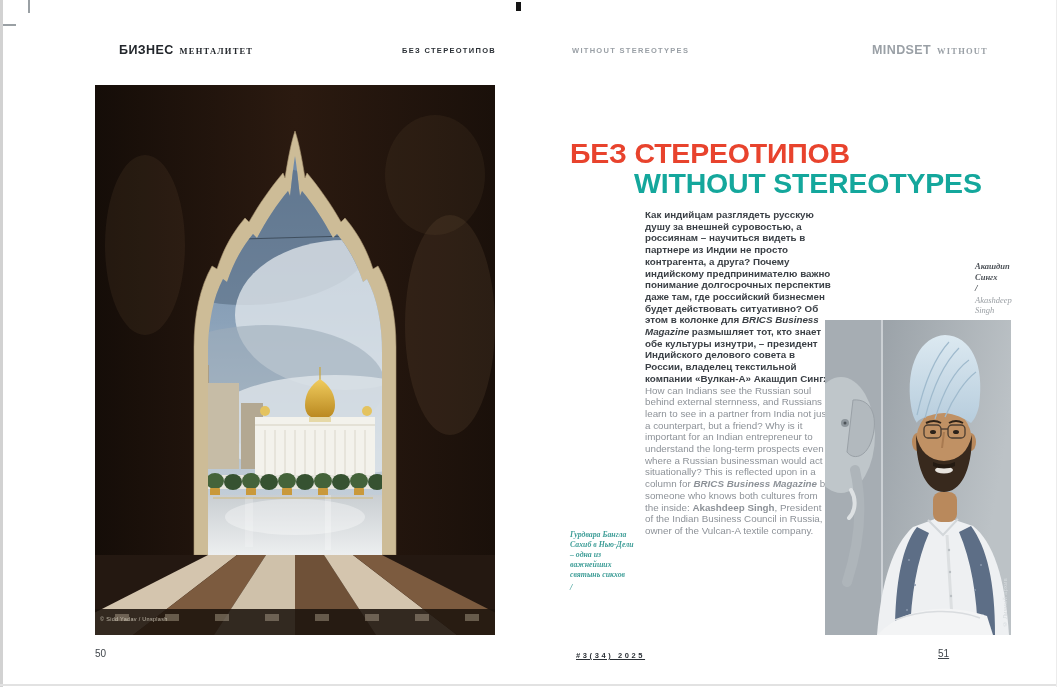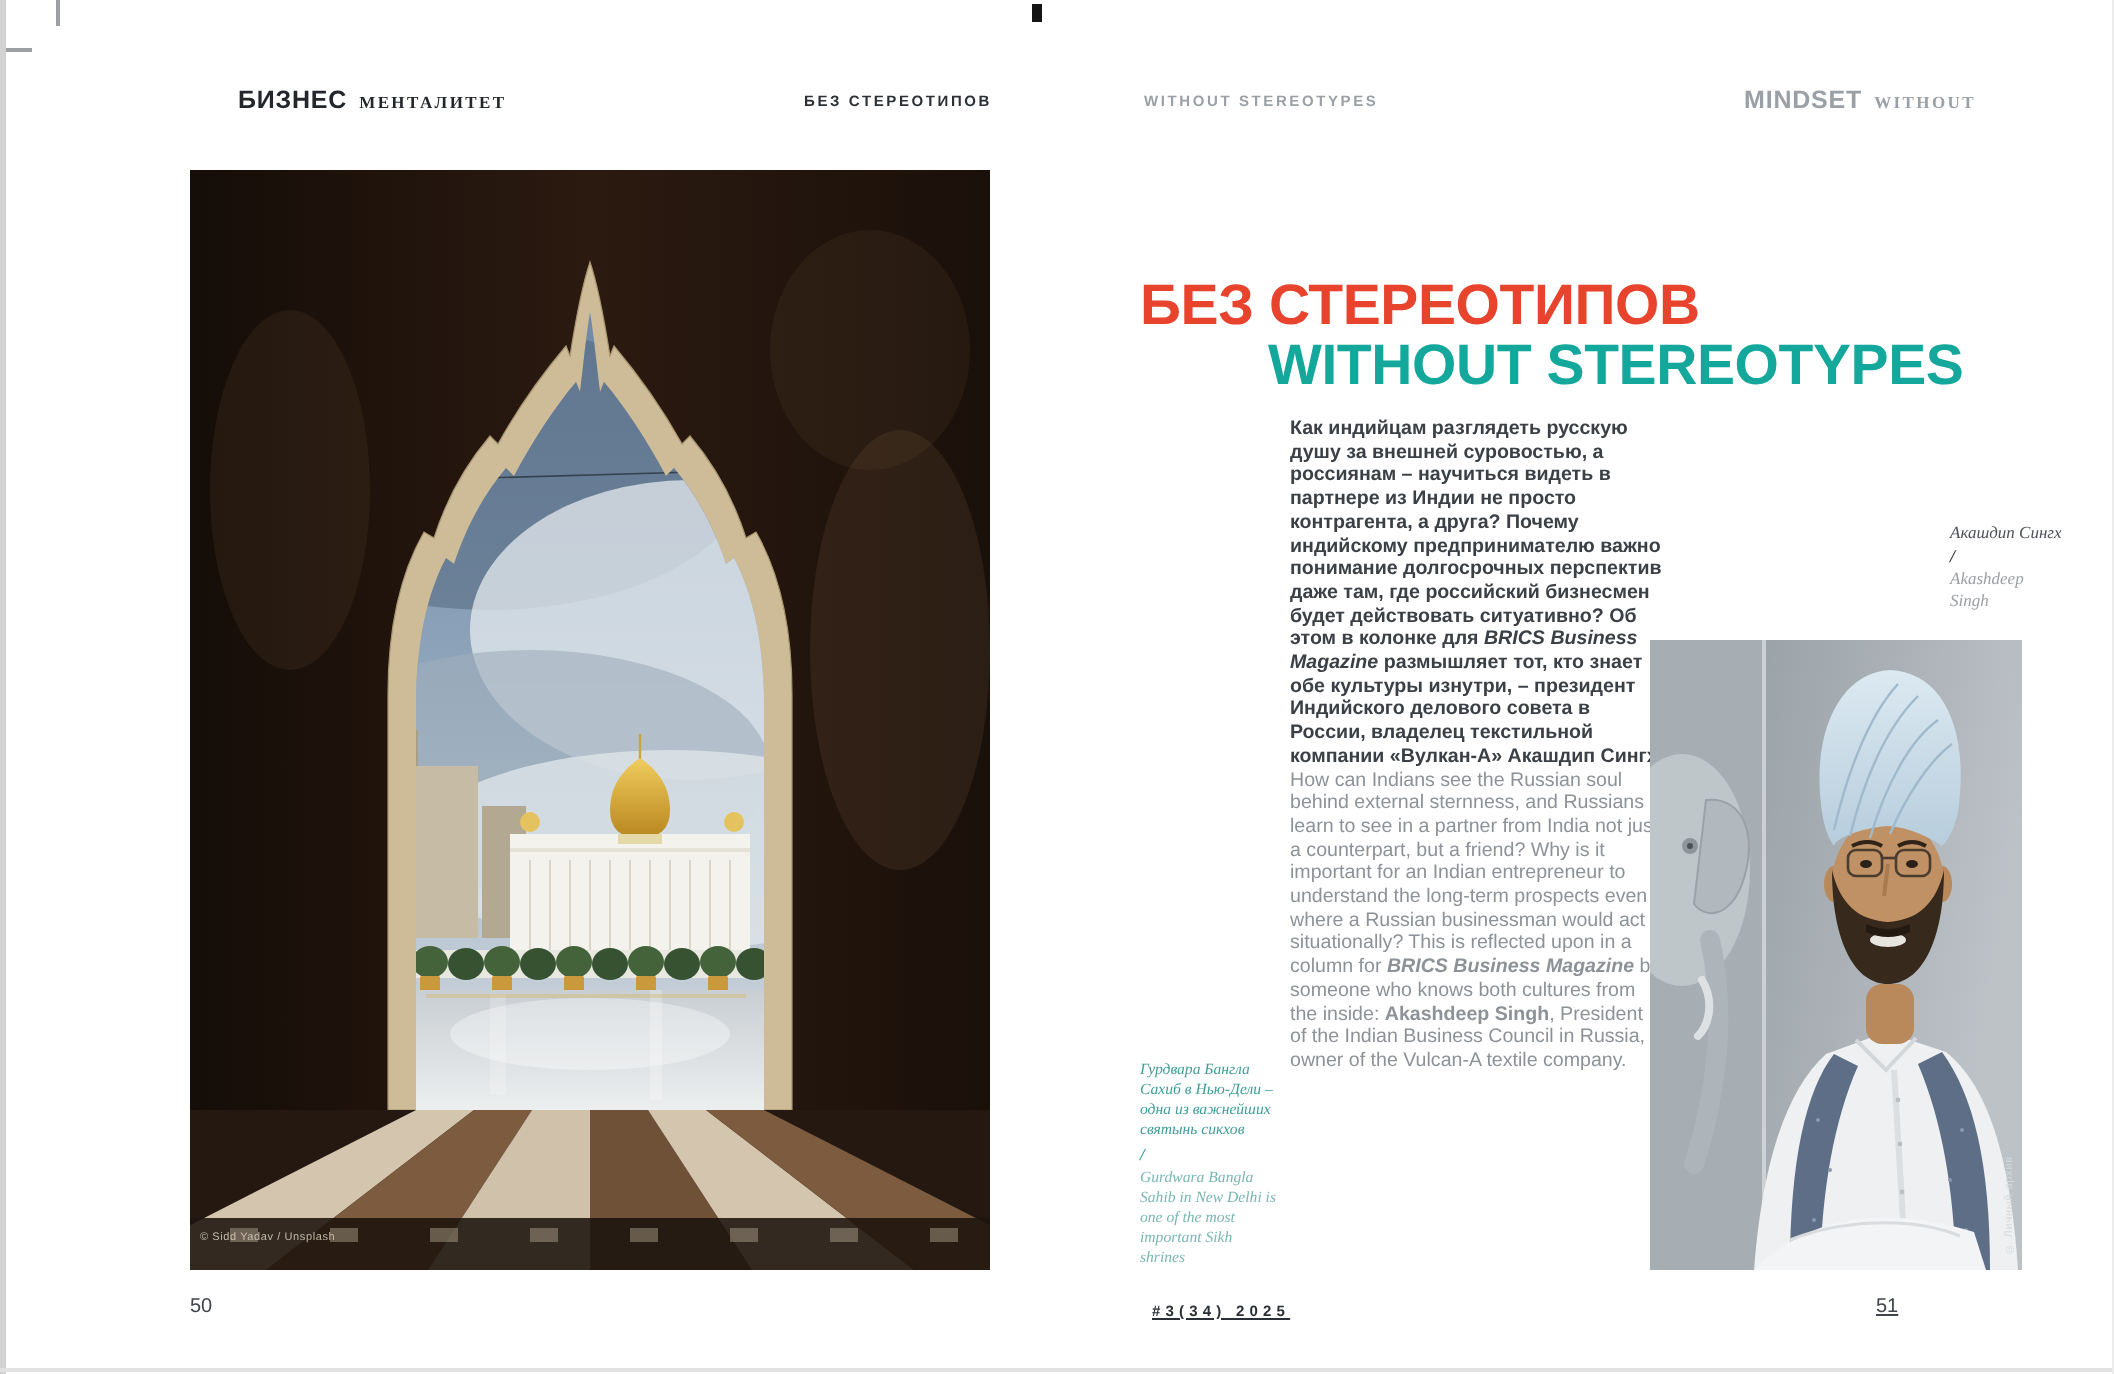--- a/index.html
+++ b/index.html
@@ -44,25 +44,25 @@
   .intro{position:absolute;left:645px;top:209px;width:187px;}
   .intro p{margin:0;font-size:9.8px;line-height:11.7px;}
   .intro-ru{color:var(--body-dark,#3b4046);font-weight:600;}
   .intro-en{color:var(--body-gray,#8d9298);}
   .run-b{font-weight:bold;}
   .run-bi{font-weight:bold;font-style:italic;}
 
   
   .caption{font-family:"Liberation Serif",serif;font-style:italic;}
   .portrait-caption{position:absolute;left:975px;top:261px;width:58px;font-size:8.5px;line-height:10.5px;}
-  .portrait-caption .ru{color:#4c5157;}
+  .portrait-caption .ru{color:#4c5157;font-weight:bold;}
   .portrait-caption .divider{display:block;color:#3b4046;font-weight:bold;font-size:9px;margin:1px 0;}
   .portrait-caption .en{color:#9ba0a5;}
   .photo-caption{position:absolute;left:570px;top:530px;width:68px;font-size:7.8px;line-height:10px;}
-  .photo-caption .ru{color:var(--caption-teal-dark,#3f9e98);font-weight:normal;margin-top:44px;}
+  .photo-caption .ru{color:var(--caption-teal-dark,#3f9e98);font-weight:bold;margin-top:44px;}
   .photo-caption .divider{display:block;color:var(--caption-teal-dark,#3f9e98);font-weight:bold;
                           font-size:8.5px;margin:2px 0;}
   .photo-caption .en{color:var(--caption-teal-light,#79b7b2);}
 
   
   .pagenum{position:absolute;font-size:10px;color:#40454b;}
   .pagenum-left{left:95px;top:648px;}
   .pagenum-right{left:938px;top:648px;text-decoration:underline;}
   .footer-issue{position:absolute;left:576px;top:651px;font-size:7.5px;font-weight:bold;
                 letter-spacing:2.6px;color:#2b3036;text-decoration:underline;}
@@ -278,19 +278,18 @@
         <path d="M110 99 C118 72 130 50 144 40"></path>
         <path d="M120 97 C128 78 140 60 151 52"></path>
       </g>
     </svg>
     <span class="photo-credit-right">© Личный архив</span>
   </figure>
 
   <div class="caption photo-caption">
     <span class="ru">Гурдвара Бангла Сахиб в Нью-Дели – одна из важнейших святынь сикхов</span>
     <span class="divider">/</span>
-    <span class="en">Gurdwara Bangla Sahib in New Delhi is one of the most important Sikh shrines</span>
   </div>
 
   <span class="footer-issue">#3(34) 2025</span>
   <span class="pagenum pagenum-right">51</span>
 
 </div>
 
 </body></html>

